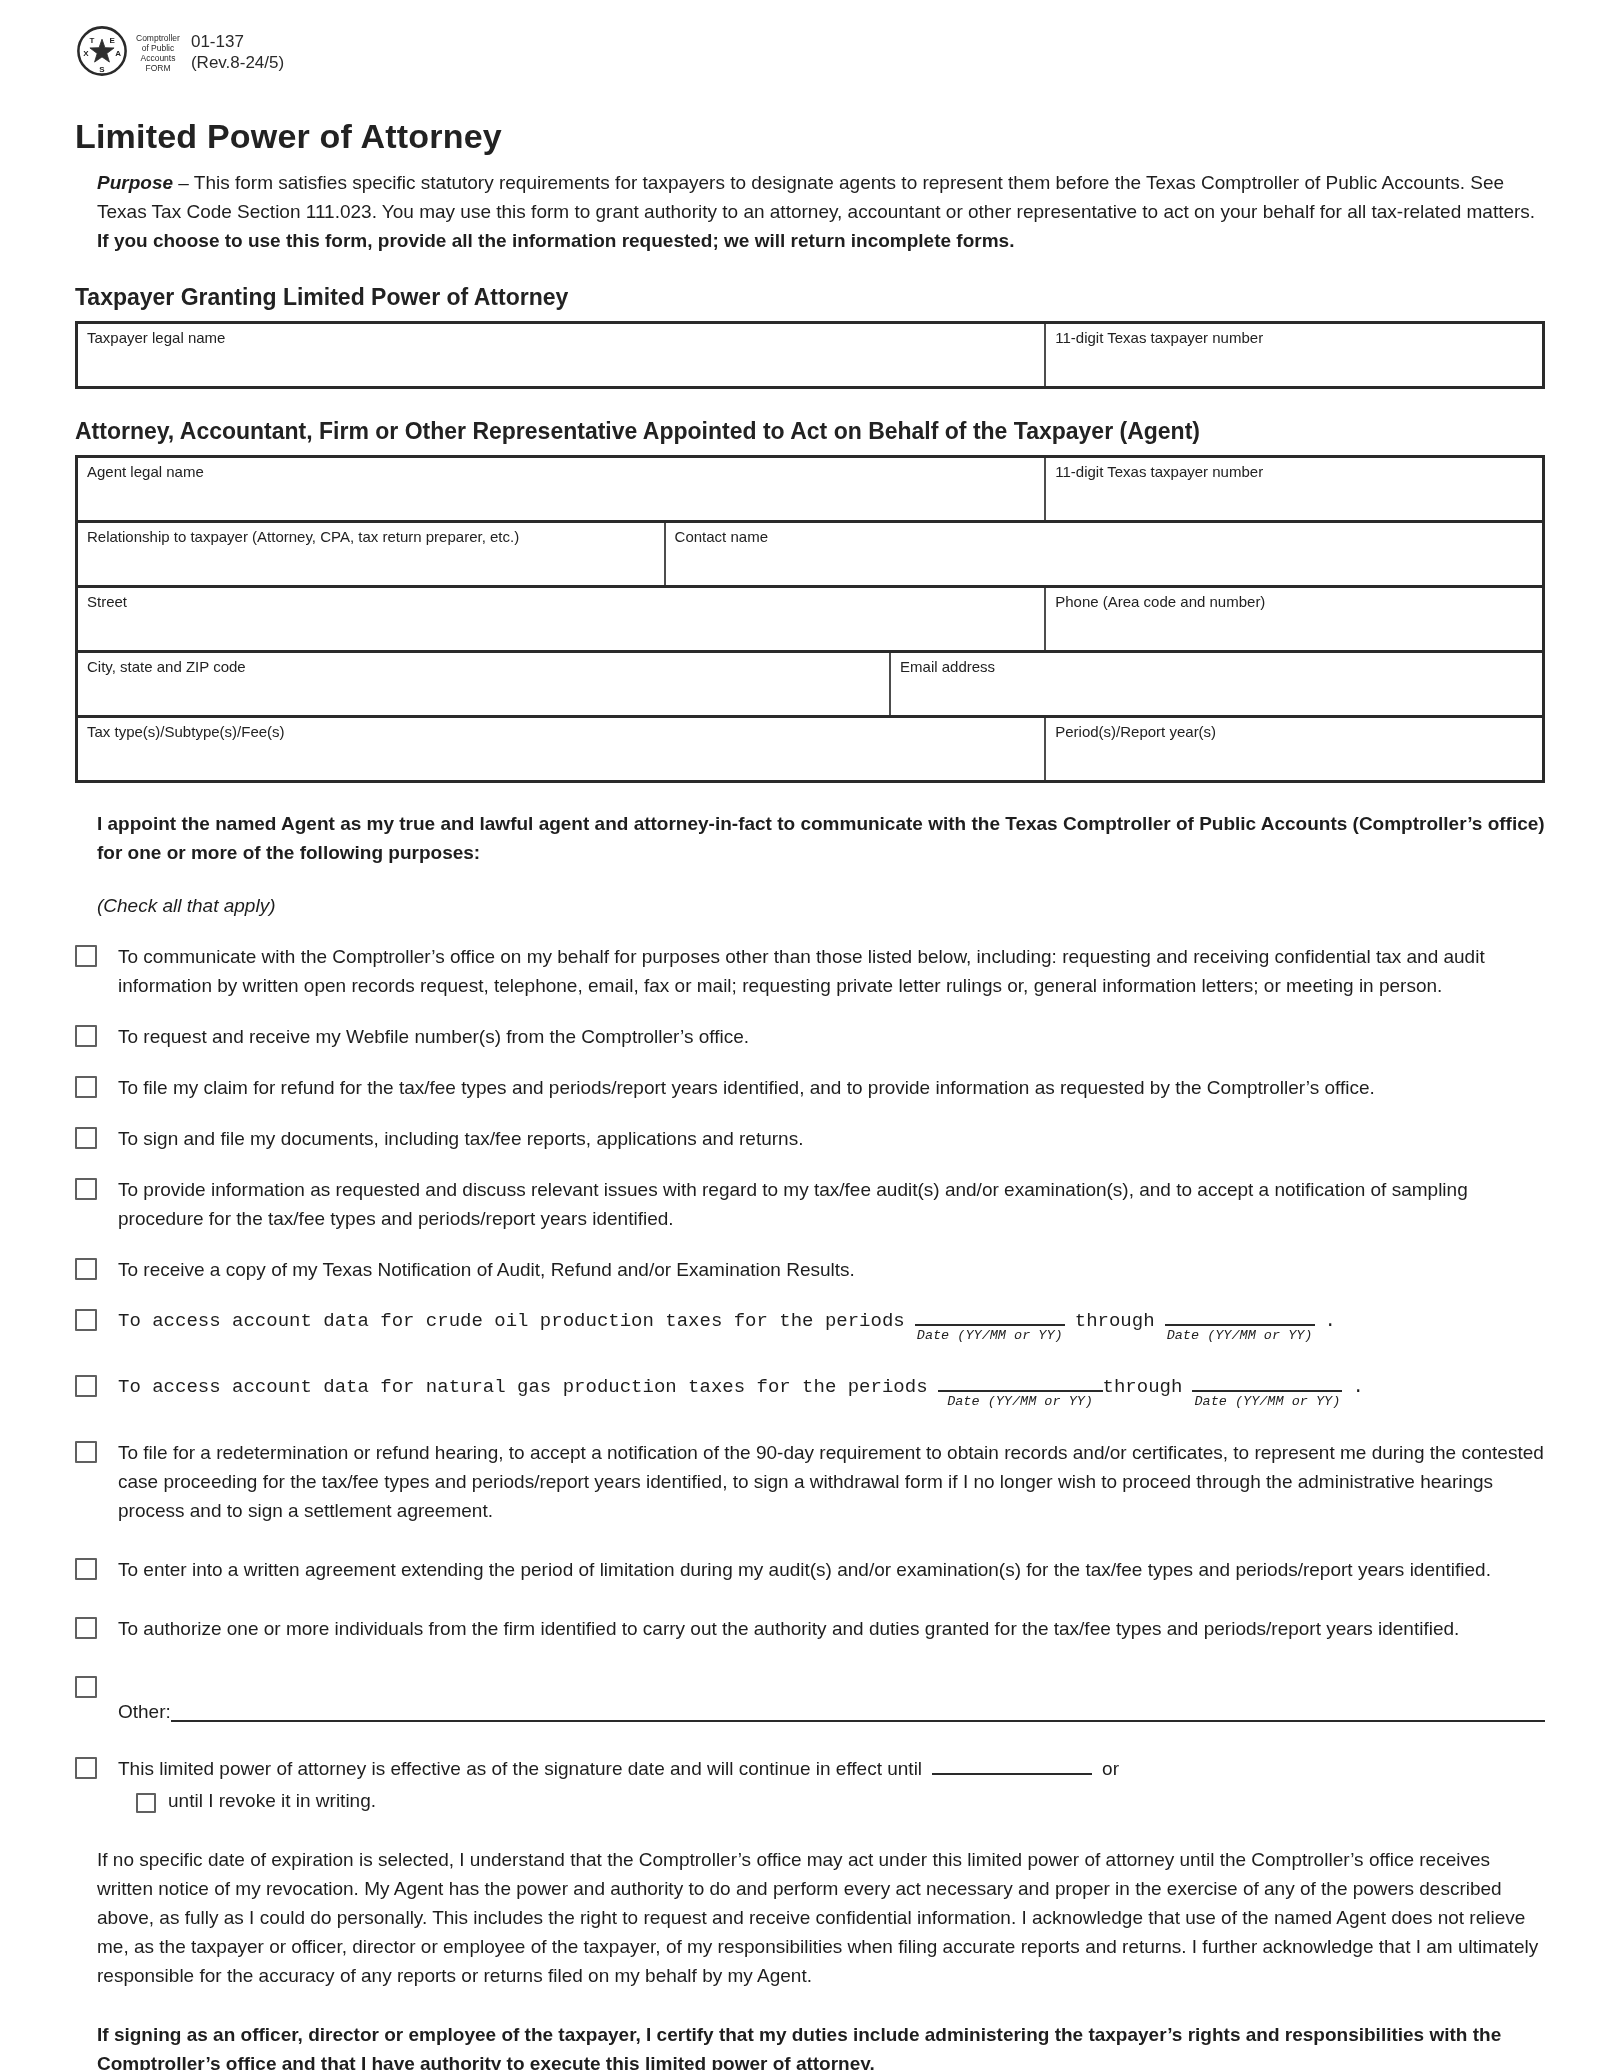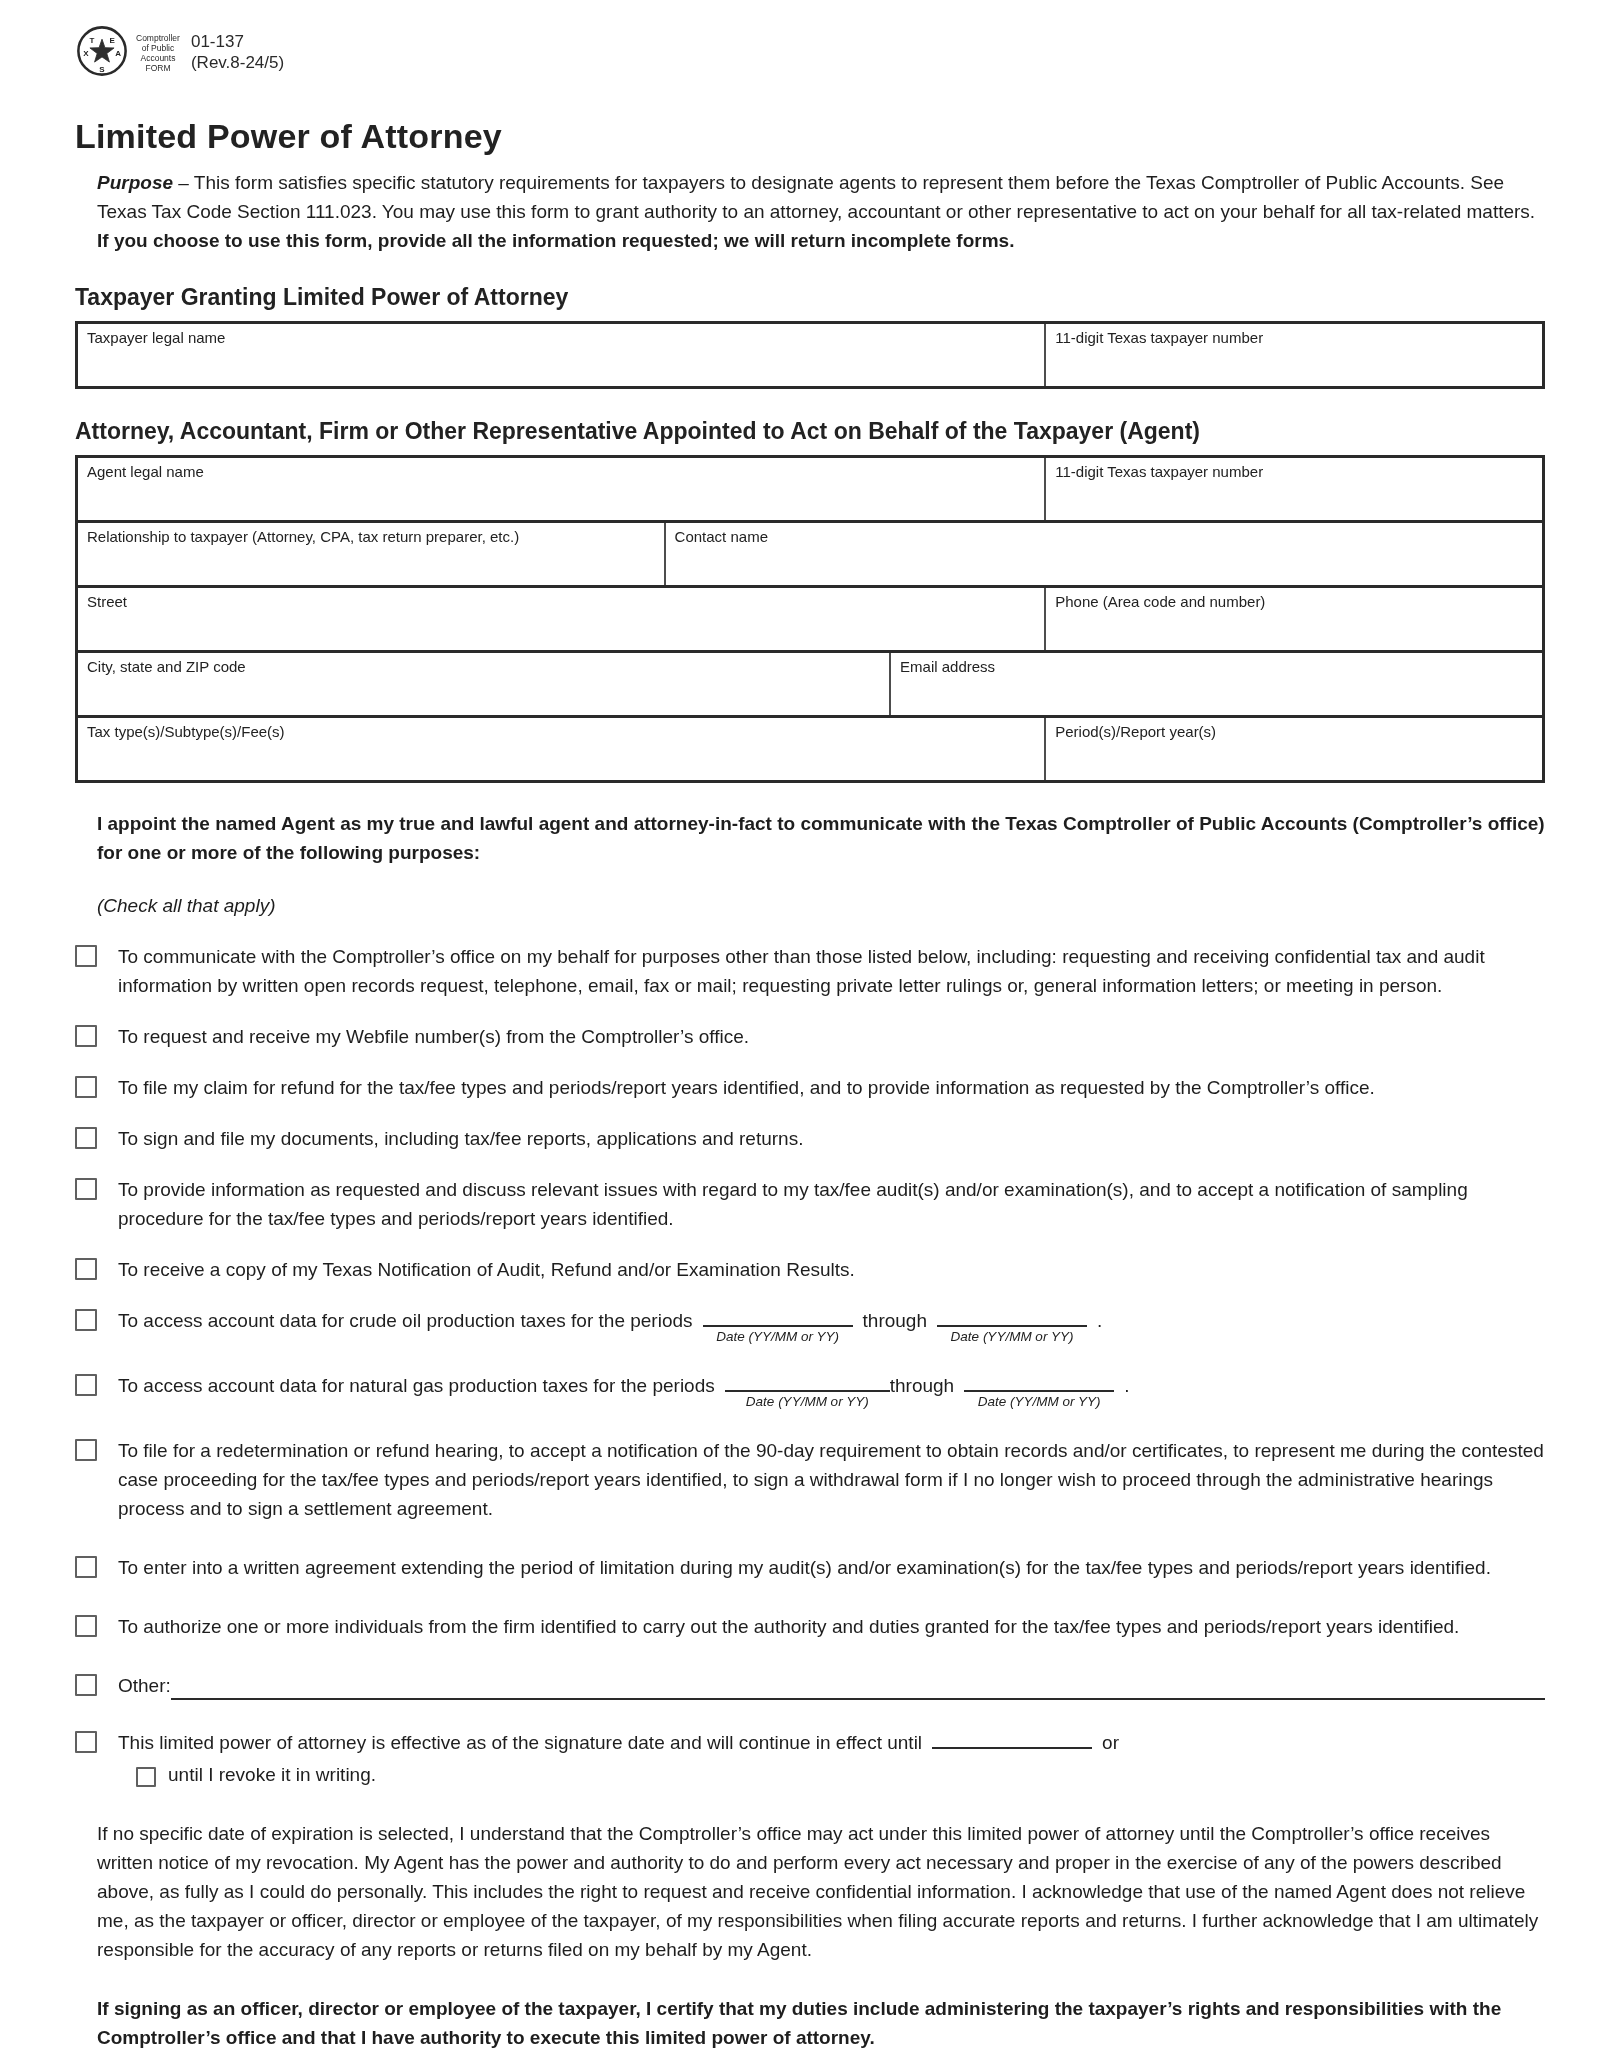--- a/index.html
+++ b/index.html
@@ -45,33 +45,33 @@
   .cols-55 { grid-template-columns:55.4% 44.6%; }
   
   .note { margin-left:22px; margin-top:24px; font-style:italic; }
   .check-item { display:flex; align-items:flex-start; gap:21px; margin-top:22px; }
   .checkbox {
     flex:0 0 auto; width:22px; height:22px; margin-top:3px;
     border:2px solid #606060; background:#fff; border-radius:1px; cursor:pointer;
   }
   .checkbox-sm { width:20px; height:20px; margin-top:4px; }
   .check-text { flex:1 1 auto; }
-  .has-hints { margin-bottom:36px; }
+  .has-hints { margin-bottom:36px;font-family:Liberation Mono, monospace; }
   .blank {
     display:inline-block; position:relative; vertical-align:baseline;
     border-bottom:2px solid #2a2a2a; height:20px; cursor:text;
   }
   .blank-date { width:150px; margin:0 10px; }
   .blank-date-tight { width:165px; margin-left:10px; margin-right:0; }
   .blank-until { width:160px; margin:0 10px; }
   .hint {
     position:absolute; top:22px; left:50%; transform:translateX(-50%);
     font-size:13.5px; font-style:italic; white-space:nowrap; color:#222; line-height:15px;
   }
-  .other-line { display:flex; align-items:flex-end; gap:0; }
+  .other-line { display:flex; align-items:center; gap:0;margin-top:24px; }
   .fill-line { flex:1 1 auto; border-bottom:2px solid #2a2a2a; height:20px; cursor:text; }
   .revoke-row { display:flex; align-items:center; gap:12px; margin-left:18px; margin-top:3px; }
   
   .closing { margin-left:22px; margin-top:30px; }
 </style>
 </head>
 <body>
 
 <div class="page">
 

